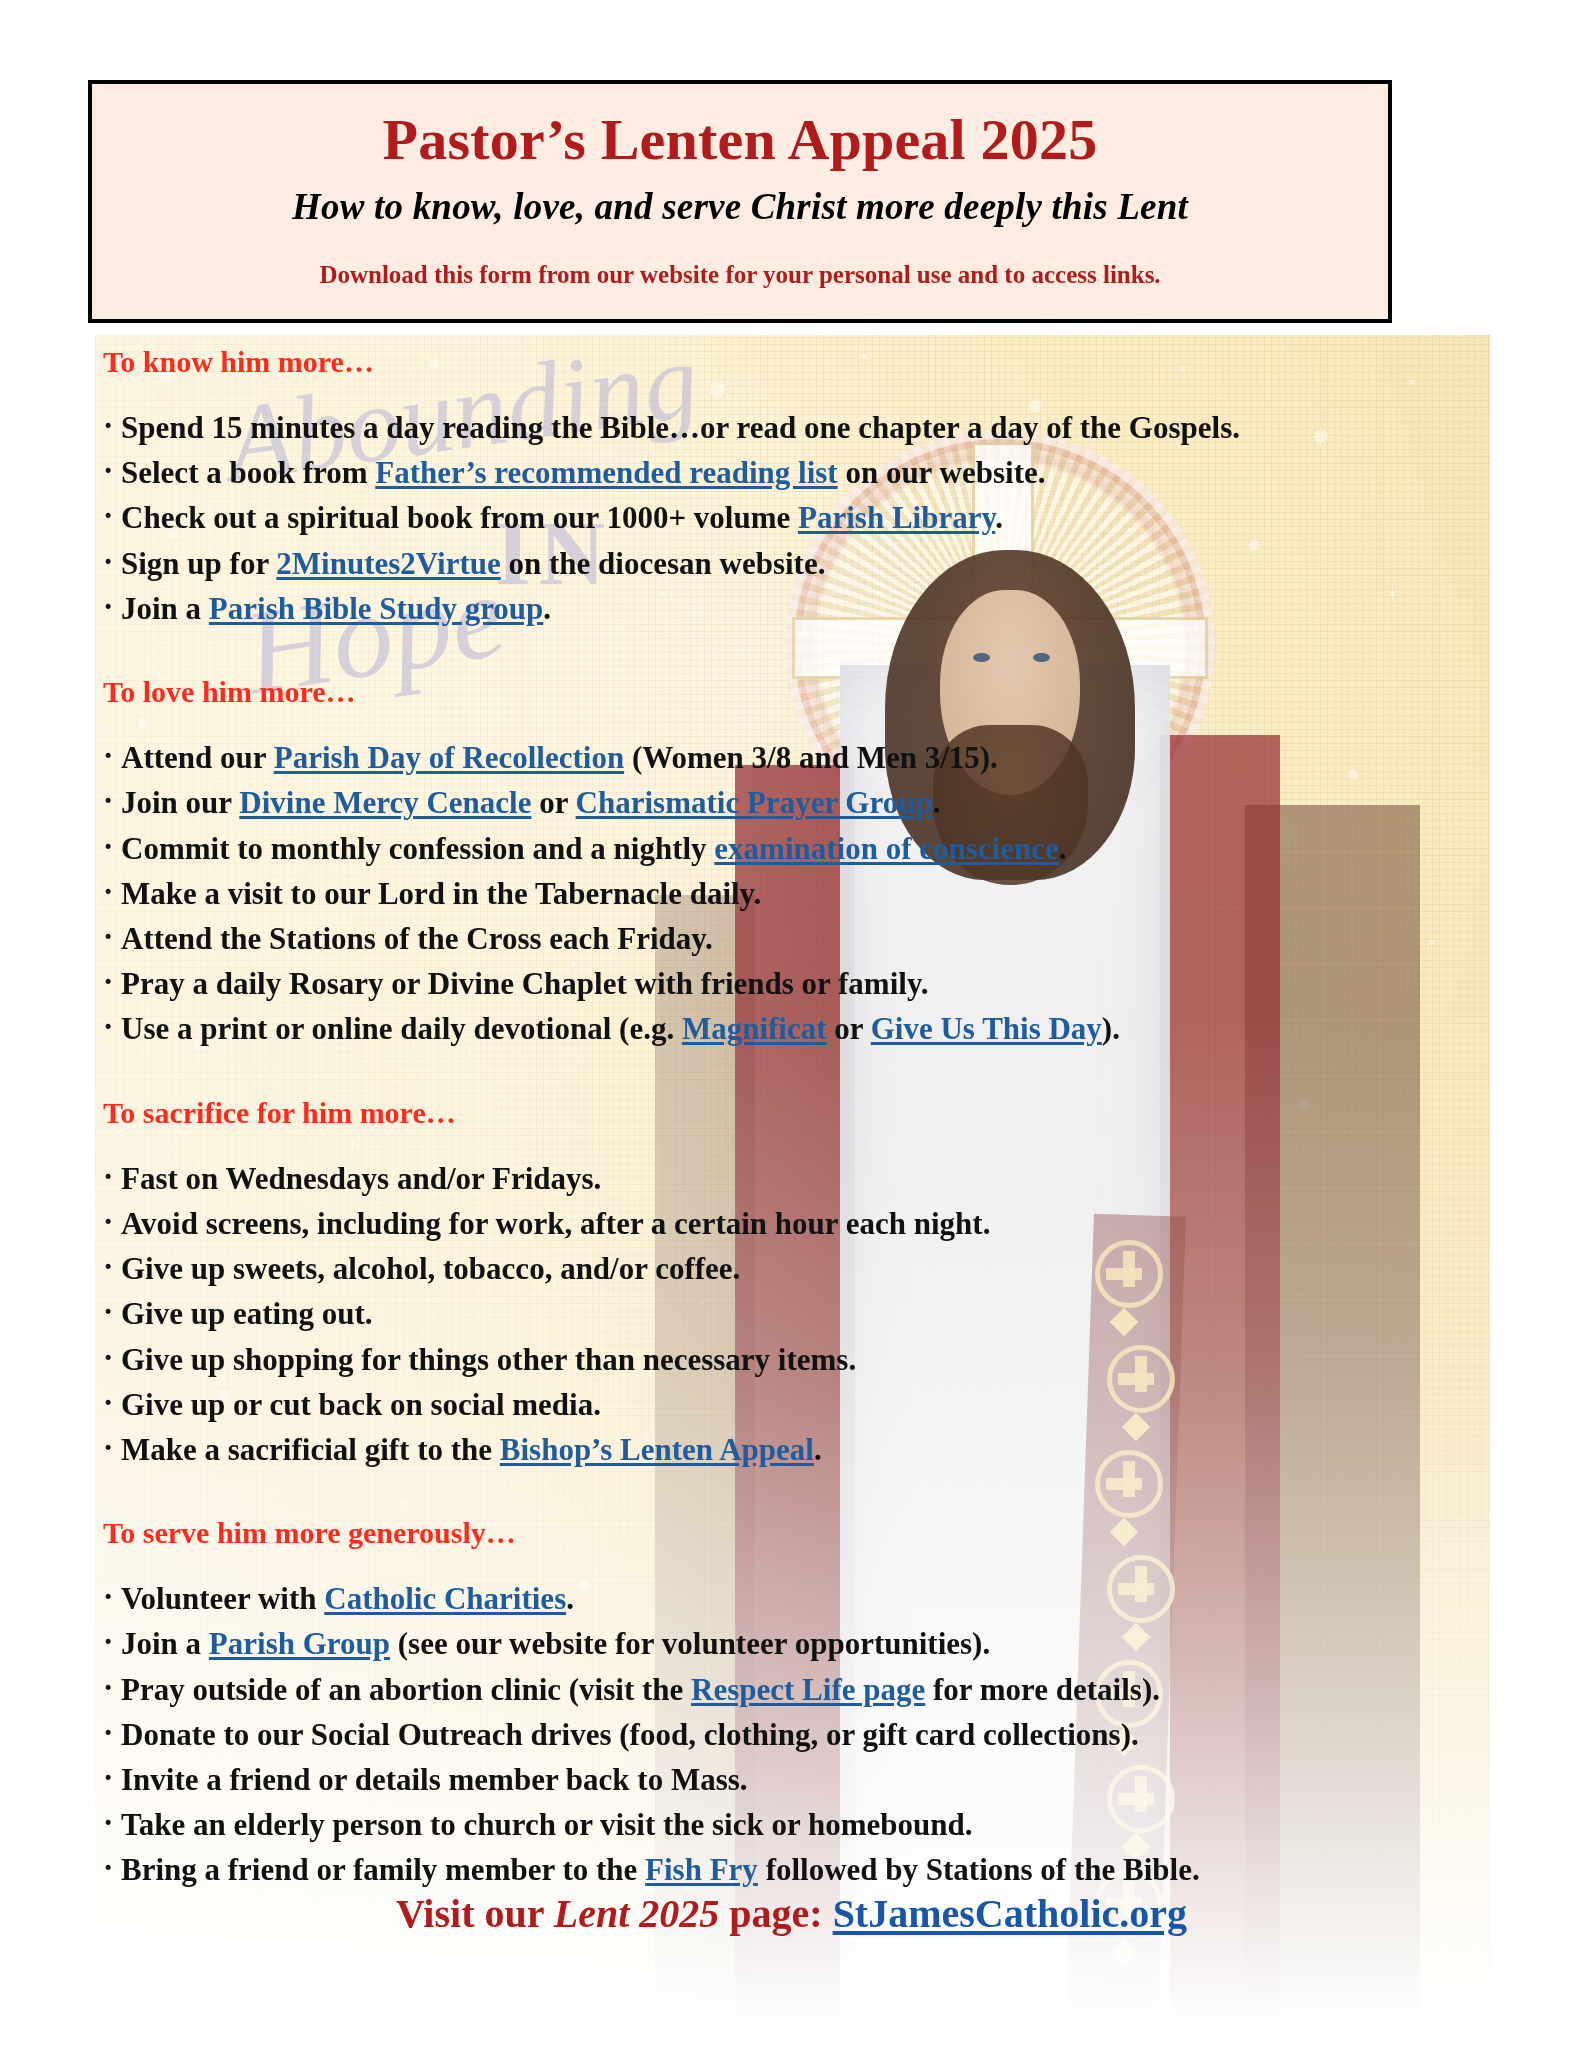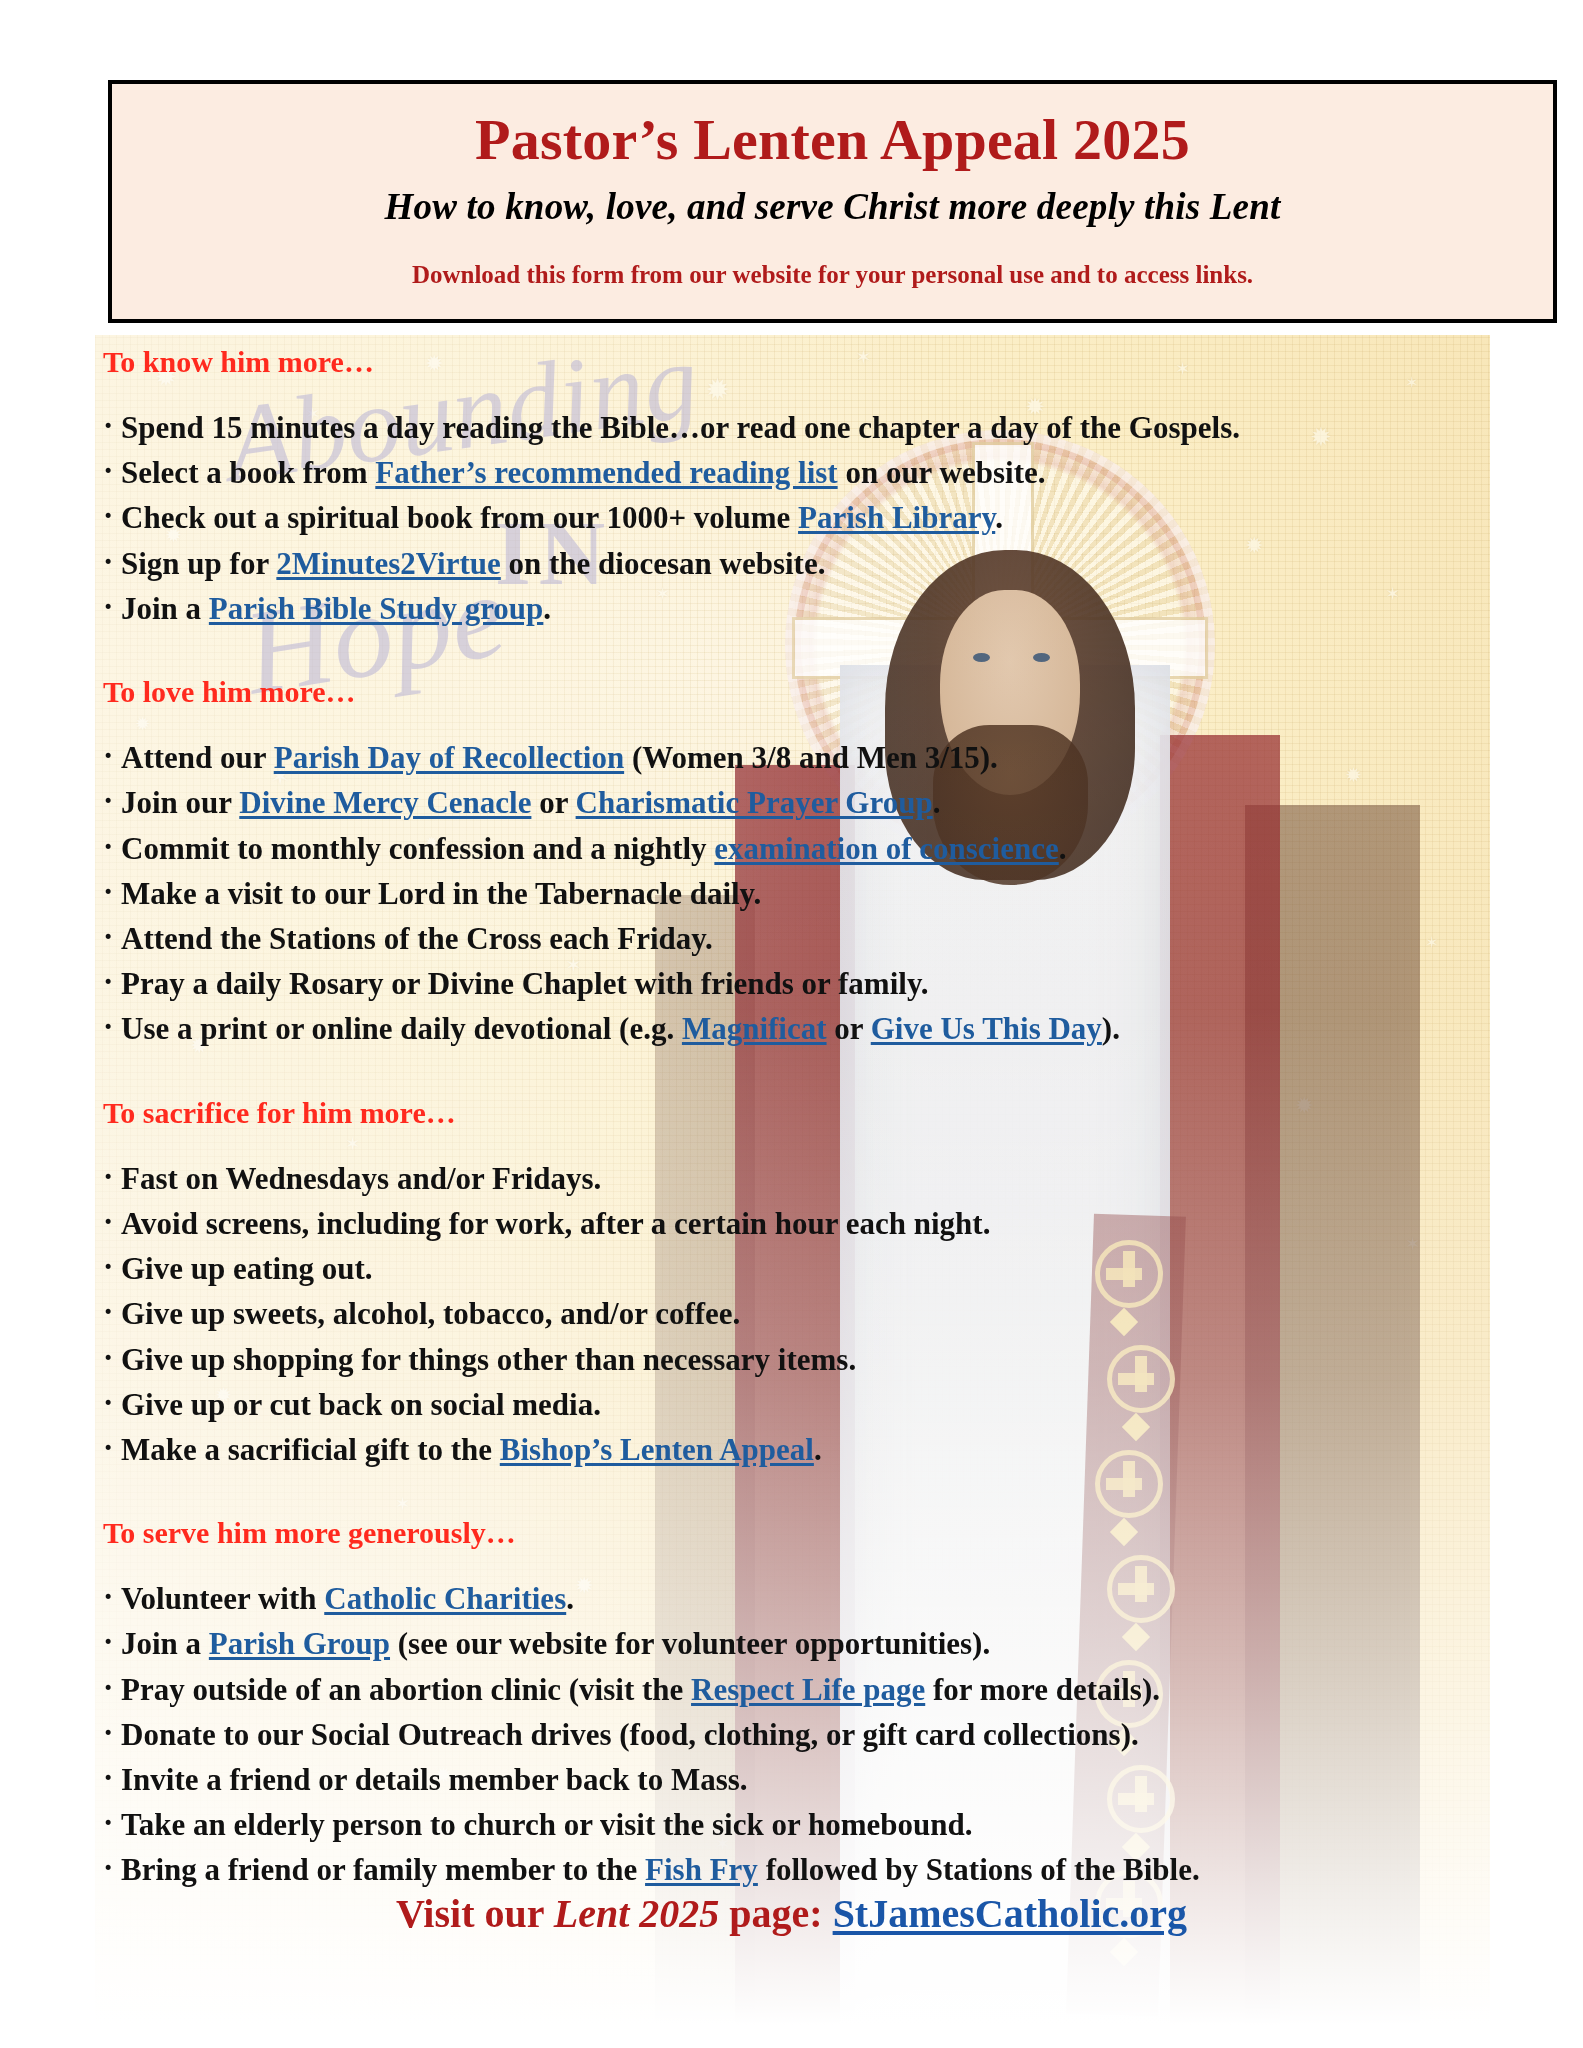--- a/index.html
+++ b/index.html
@@ -118,23 +118,23 @@
     position:absolute;color:#b9b4d6;opacity:.55;
     font-family:"Liberation Serif","DejaVu Serif",serif;
     white-space:nowrap;pointer-events:none;
   }
   .wm1{left:130px;top:15px;font-size:108px;font-style:italic;transform:rotate(-8deg);}
   .wm2{left:400px;top:165px;font-size:92px;letter-spacing:8px;font-weight:700;}
   .wm3{left:150px;top:230px;font-size:120px;font-style:italic;transform:rotate(-9deg);}
 
   
   #header{
-    position:absolute;left:88px;top:80px;width:1449px;height:243px;
+    position:absolute;left:88px;top:80px;width:1304px;height:243px;
     box-sizing:border-box;background:#fcece1;border:4px solid #000;
-    display:flex;flex-direction:column;align-items:center;justify-content:flex-start;margin-left:20px;
+    display:flex;flex-direction:column;align-items:center;justify-content:flex-start;
   }
   #doc-title{
     color:#b01b1b;font-weight:700;font-size:58px;line-height:1.05;
     margin-top:26px;letter-spacing:.2px;text-align:center;
   }
   #doc-subtitle{
     color:#000;font-weight:700;font-style:italic;font-size:37px;
     margin-top:14px;text-align:center;letter-spacing:.2px;
   }
   #download-note{
@@ -280,22 +280,22 @@
         <li><span>Pray a daily Rosary or Divine Chaplet with friends or family.</span></li>
         <li><span>Use a print or online daily devotional (e.g. </span><a class="link" href="#">Magnificat</a><span> or </span><a class="link" href="#">Give Us This Day</a><span>).</span></li>
       </ul>
     </div>
     <div class="sec-gap"></div>
     <div class="section">
       <div class="section-heading">To sacrifice for him more…</div>
       <ul class="bullets">
         <li><span>Fast on Wednesdays and/or Fridays.</span></li>
         <li><span>Avoid screens, including for work, after a certain hour each night.</span></li>
+        <li><span>Give up sweets, alcohol, tobacco, and/or coffee.</span></li>
         <li><span>Give up eating out.</span></li>
-        <li><span>Give up sweets, alcohol, tobacco, and/or coffee.</span></li>
         <li><span>Give up shopping for things other than necessary items.</span></li>
         <li><span>Give up or cut back on social media.</span></li>
         <li><span>Make a sacrificial gift to the </span><a class="link" href="#">Bishop’s Lenten Appeal</a><span>.</span></li>
       </ul>
     </div>
     <div class="sec-gap"></div>
     <div class="section">
       <div class="section-heading">To serve him more generously…</div>
       <ul class="bullets">
         <li><span>Volunteer with </span><a class="link" href="#">Catholic Charities</a><span>.</span></li>

